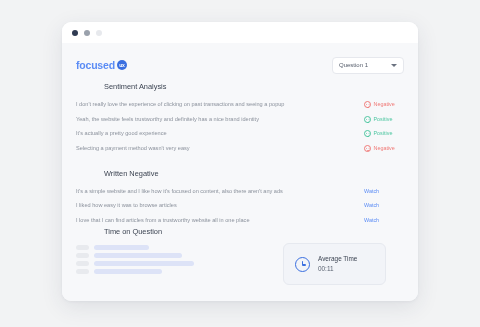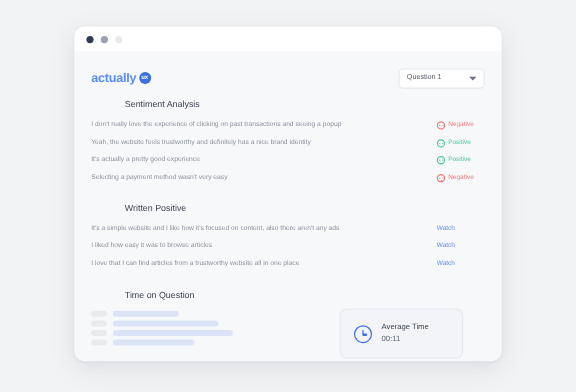--- a/index.html
+++ b/index.html
@@ -115,21 +115,21 @@
   
   .section-title {
     font-size: 7.4px;
     color: #3c4452;
     font-weight: normal;
     line-height: 1;
     padding-left: 28px;
   }
   .sec-sentiment { margin-top: 6px; }
   .sec-written   { margin-top: 14px; }
-  .sec-time      { margin-top: 14px; }
+  .sec-time      { }
 
   
   .rows { margin-top: 7px; }
   .row {
     display: flex;
     align-items: center;
     justify-content: space-between;
     height: 14.6px;
   }
   .row-text {
@@ -262,21 +262,21 @@
     <div class="titlebar">
       <span class="dot d1"></span>
       <span class="dot d2"></span>
       <span class="dot d3"></span>
     </div>
 
     <div class="content">
 
       <div class="header">
         <div class="logo">
-          <span class="logo-word">actually</span>
+          <span class="logo-word">focused</span>
           <span class="logo-badge">ux</span>
         </div>
         <div class="dropdown">
           <span class="dropdown-label">Question 1</span>
           <span class="chev"></span>
         </div>
       </div>
 
       <div class="section-title sec-sentiment">Sentiment Analysis</div>
       <div class="rows">
@@ -308,21 +308,21 @@
         <div class="row">
           <span class="row-text">Selecting a payment method wasn't very easy</span>
           <span class="badge negative">
             <span class="face sad"></span>
             <span class="badge-label">Negative</span>
           </span>
         </div>
 
       </div>
 
-      <div class="section-title sec-written">Written Positive</div>
+      <div class="section-title sec-written">Written Negative</div>
       <div class="rows">
 
         <div class="row">
           <span class="row-text">It's a simple website and I like how it's focused on content, also there aren't any ads</span>
           <a class="watch-link" href="#">Watch</a>
         </div>
 
         <div class="row">
           <span class="row-text">I liked how easy it was to browse articles</span>
           <a class="watch-link" href="#">Watch</a>

